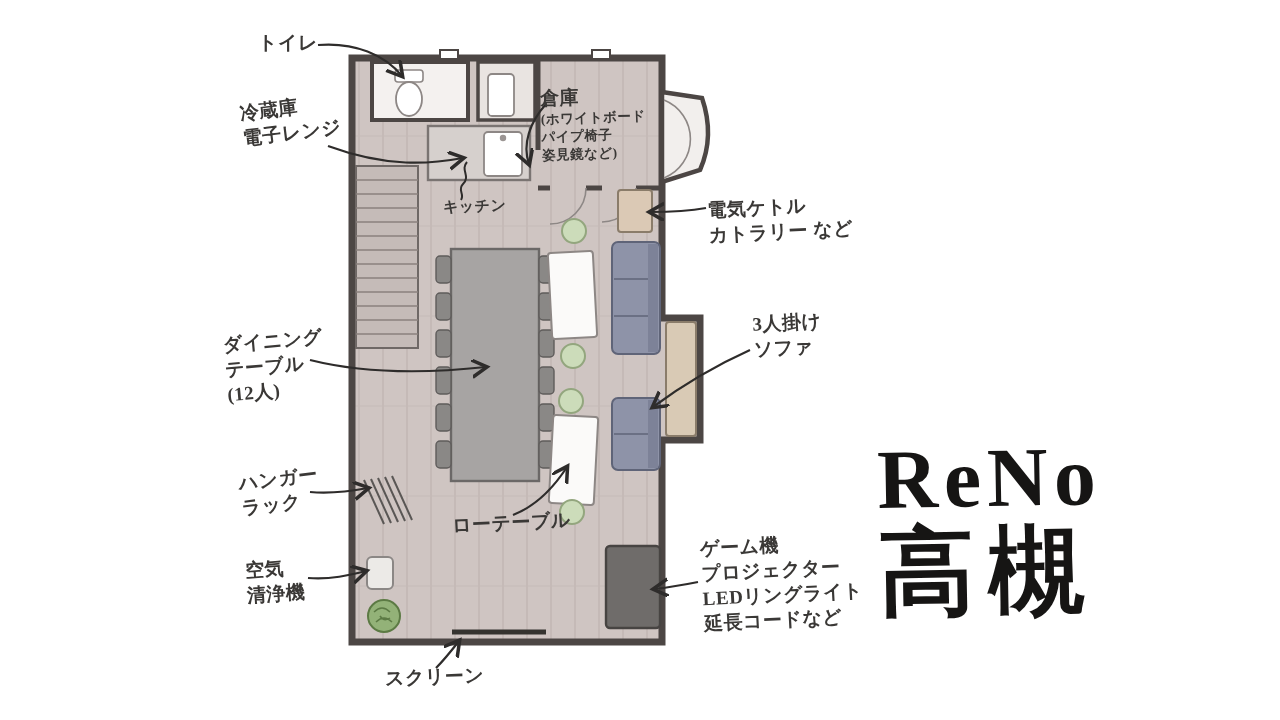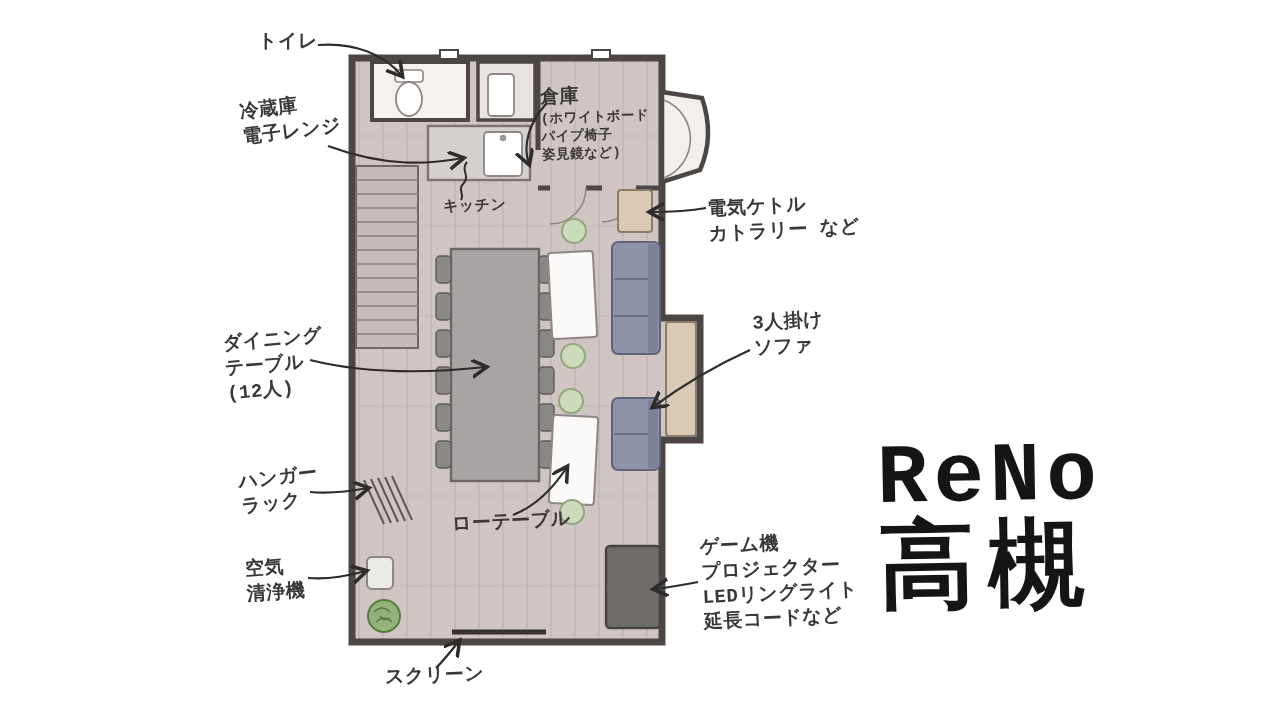--- a/index.html
+++ b/index.html
@@ -1,17 +1,17 @@
 <!DOCTYPE html>
 <html><head>
 <meta charset="utf-8">
 <style>
   html,body{margin:0;padding:0;background:#ffffff;}
   #canvas{position:relative;width:1280px;height:720px;background:#ffffff;overflow:hidden;
-          font-family:Liberation Mono, monospace;}
+          font-family:Liberation Serif, serif;}
   svg{position:absolute;left:0;top:0;}
   .lbl{position:absolute;color:#3a3836;font-weight:700;font-size:19px;line-height:1.32;
        letter-spacing:.5px;white-space:nowrap;}
   .lbl .sub{font-size:13.5px;font-weight:700;}
   .lbl-toilet{left:258px;top:30px;}
   .lbl-fridge{left:241px;top:95px;transform:rotate(-7deg);}
   .lbl-kitchen{left:443px;top:197px;font-size:15px;transform:rotate(-2deg);}
   .lbl-storage{left:541px;top:84px;font-size:19px;transform:rotate(-2deg);}
   .lbl-kettle{left:708px;top:194px;transform:rotate(-3deg);}
   .lbl-dining{left:225px;top:328px;transform:rotate(-5deg);}

